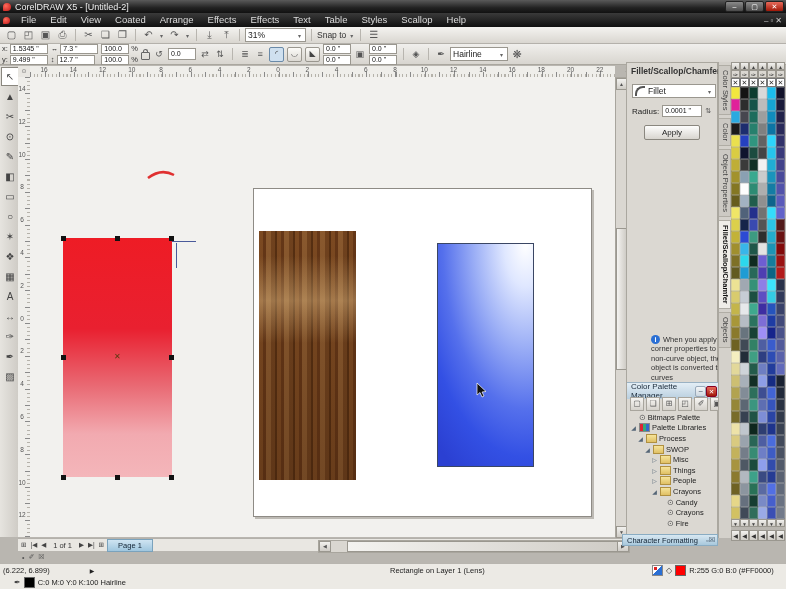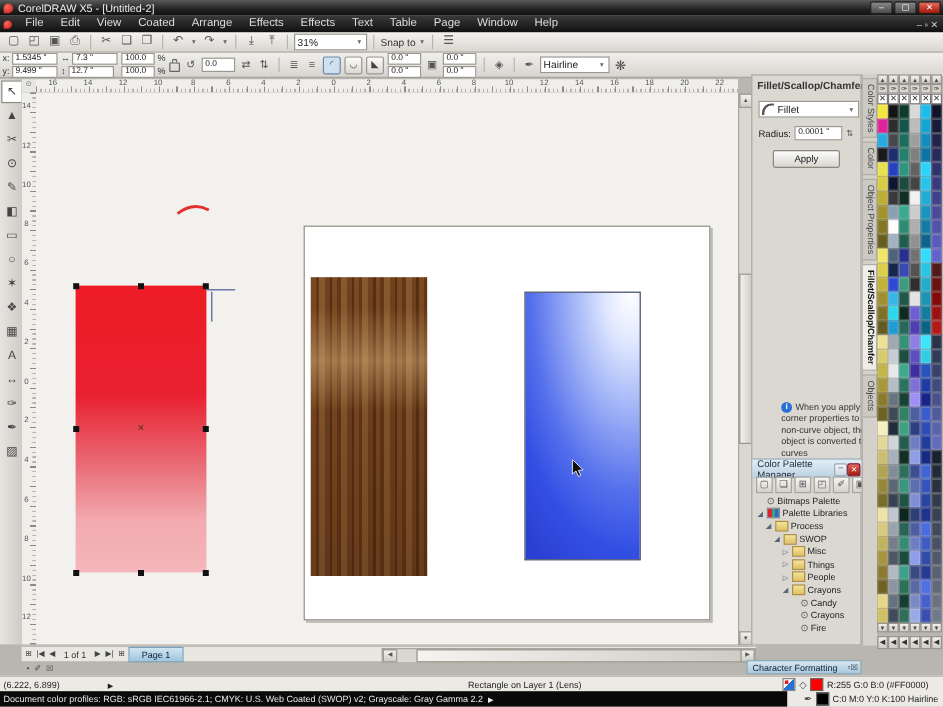--- a/index.html
+++ b/index.html
@@ -100,21 +100,21 @@
   .pal-btn{height:8px;font-size:5px;text-align:center;line-height:8px;color:#444;background:linear-gradient(180deg,#f2f1ee,#cfccc6);border:1px solid #9a978f;box-sizing:border-box;}
   .pal-eye{height:8px;font-size:6px;text-align:center;line-height:8px;color:#333;background:#dad7d1;border:1px solid #9a978f;box-sizing:border-box;}
   .pal-x{height:9px;background:#fff;border:1px solid #777;box-sizing:border-box;font-size:7px;line-height:8px;text-align:center;color:#333;}
   .swatch{width:9px;height:12px;box-shadow:inset 0 0 0 1px rgba(255,255,255,.25), inset 0 0 0 0.5px rgba(0,0,0,.3);}
   .pal-fly{height:11px;font-size:6px;text-align:center;line-height:11px;color:#333;background:linear-gradient(180deg,#f2f1ee,#cfccc6);border:1px solid #9a978f;box-sizing:border-box;margin-top:3px;}
   
   #navigator{left:18px;top:538px;width:612px;height:13px;background:#e9e7e2;border-top:1px solid #b4b1ab;display:flex;align-items:center;gap:2px;font-size:7.5px;color:#333;padding-left:2px;box-sizing:border-box;}
   .navbtn{font-size:6.5px;color:#444;padding:0 1px;}
   .pagetab{background:linear-gradient(180deg,#cfe4f2,#9fc6de);border:1px solid #7aa2bc;padding:0 10px;font-size:7.5px;height:11px;line-height:11px;color:#123;}
   #minirow{left:22px;top:552px;width:60px;height:10px;display:flex;gap:4px;font-size:7px;color:#555;align-items:center;}
-  #charfmt{left:622px;top:550px;width:96px;height:12px;background:linear-gradient(180deg,#d8e8f2,#a8c8dc);border:1px solid #8aacc2;
+  #charfmt{left:622px;top:534px;width:96px;height:12px;background:linear-gradient(180deg,#d8e8f2,#a8c8dc);border:1px solid #8aacc2;
            display:flex;align-items:center;font-size:7.5px;color:#123;padding-left:4px;box-sizing:border-box;}
   #status1{left:0;top:563px;width:786px;height:13px;background:#eceae5;border-top:1px solid #b8b5af;display:flex;align-items:center;font-size:7.5px;color:#222;}
   #status2{left:0;top:576px;width:786px;height:13px;background:#eceae5;display:flex;}
   .s2black{width:656px;height:13px;background:#0a0a0a;color:#e8e8e8;font-size:7.5px;display:flex;align-items:center;padding-left:3px;box-sizing:border-box;gap:4px;}
   .s2right{flex:1;display:flex;align-items:center;gap:3px;font-size:7.5px;color:#222;padding-left:14px;}
   .cswatch{width:9px;height:9px;border:1px solid #666;}
   .proofico{width:9px;height:9px;background:linear-gradient(135deg,#fff 45%,#2a6fd4 45%);border:1px solid #888;position:relative;}
   .proofico:before{content:"";position:absolute;left:1px;top:1px;width:3px;height:3px;background:#d22;}
   .dropico{font-size:8px;color:#444;}
 </style>
@@ -136,22 +136,22 @@
   <span style="display: flex;">
       <span class="menu-item">File</span>
       <span class="menu-item">Edit</span>
       <span class="menu-item">View</span>
       <span class="menu-item">Coated</span>
       <span class="menu-item">Arrange</span>
       <span class="menu-item">Effects</span>
       <span class="menu-item">Effects</span>
       <span class="menu-item">Text</span>
       <span class="menu-item">Table</span>
-      <span class="menu-item">Page</span>
-      <span class="menu-item">Window</span>
+      <span class="menu-item">Styles</span>
+      <span class="menu-item">Scallop</span>
       <span class="menu-item">Help</span>
     </span>
   <span class="mwbtns">
     <span>–</span>
     <span>▫</span>
     <span>✕</span>
   </span>
 </div>
 
 <div id="toolbar" class="abs">
@@ -736,22 +736,18 @@
   <span style="font-size:6px;padding-left:40px;">▶</span>
   <span style="position:absolute;left:390px;">Rectangle on Layer 1  (Lens)</span>
   <span style="position:absolute;left:652px;display:flex;align-items:center;gap:3px;">
     <span class="proofico"></span>
     <span class="dropico">◇</span>
     <span class="cswatch" style="background: rgb(255, 0, 0);"></span>
     <span>R:255 G:0 B:0 (#FF0000)</span>
   </span>
 </div>
 <div id="status2" class="abs">
-  <span class="s2black">
-    <span>Document color profiles: RGB: sRGB IEC61966-2.1; CMYK: U.S. Web Coated (SWOP) v2; Grayscale: Gray Gamma 2.2</span>
-    <span style="font-size:6px;">▶</span>
-  </span>
   <span class="s2right">
     <span class="dropico">✒</span>
     <span class="cswatch" style="background: rgb(0, 0, 0);"></span>
     <span>C:0 M:0 Y:0 K:100 Hairline</span>
   </span>
 </div>
 
 </body></html>

